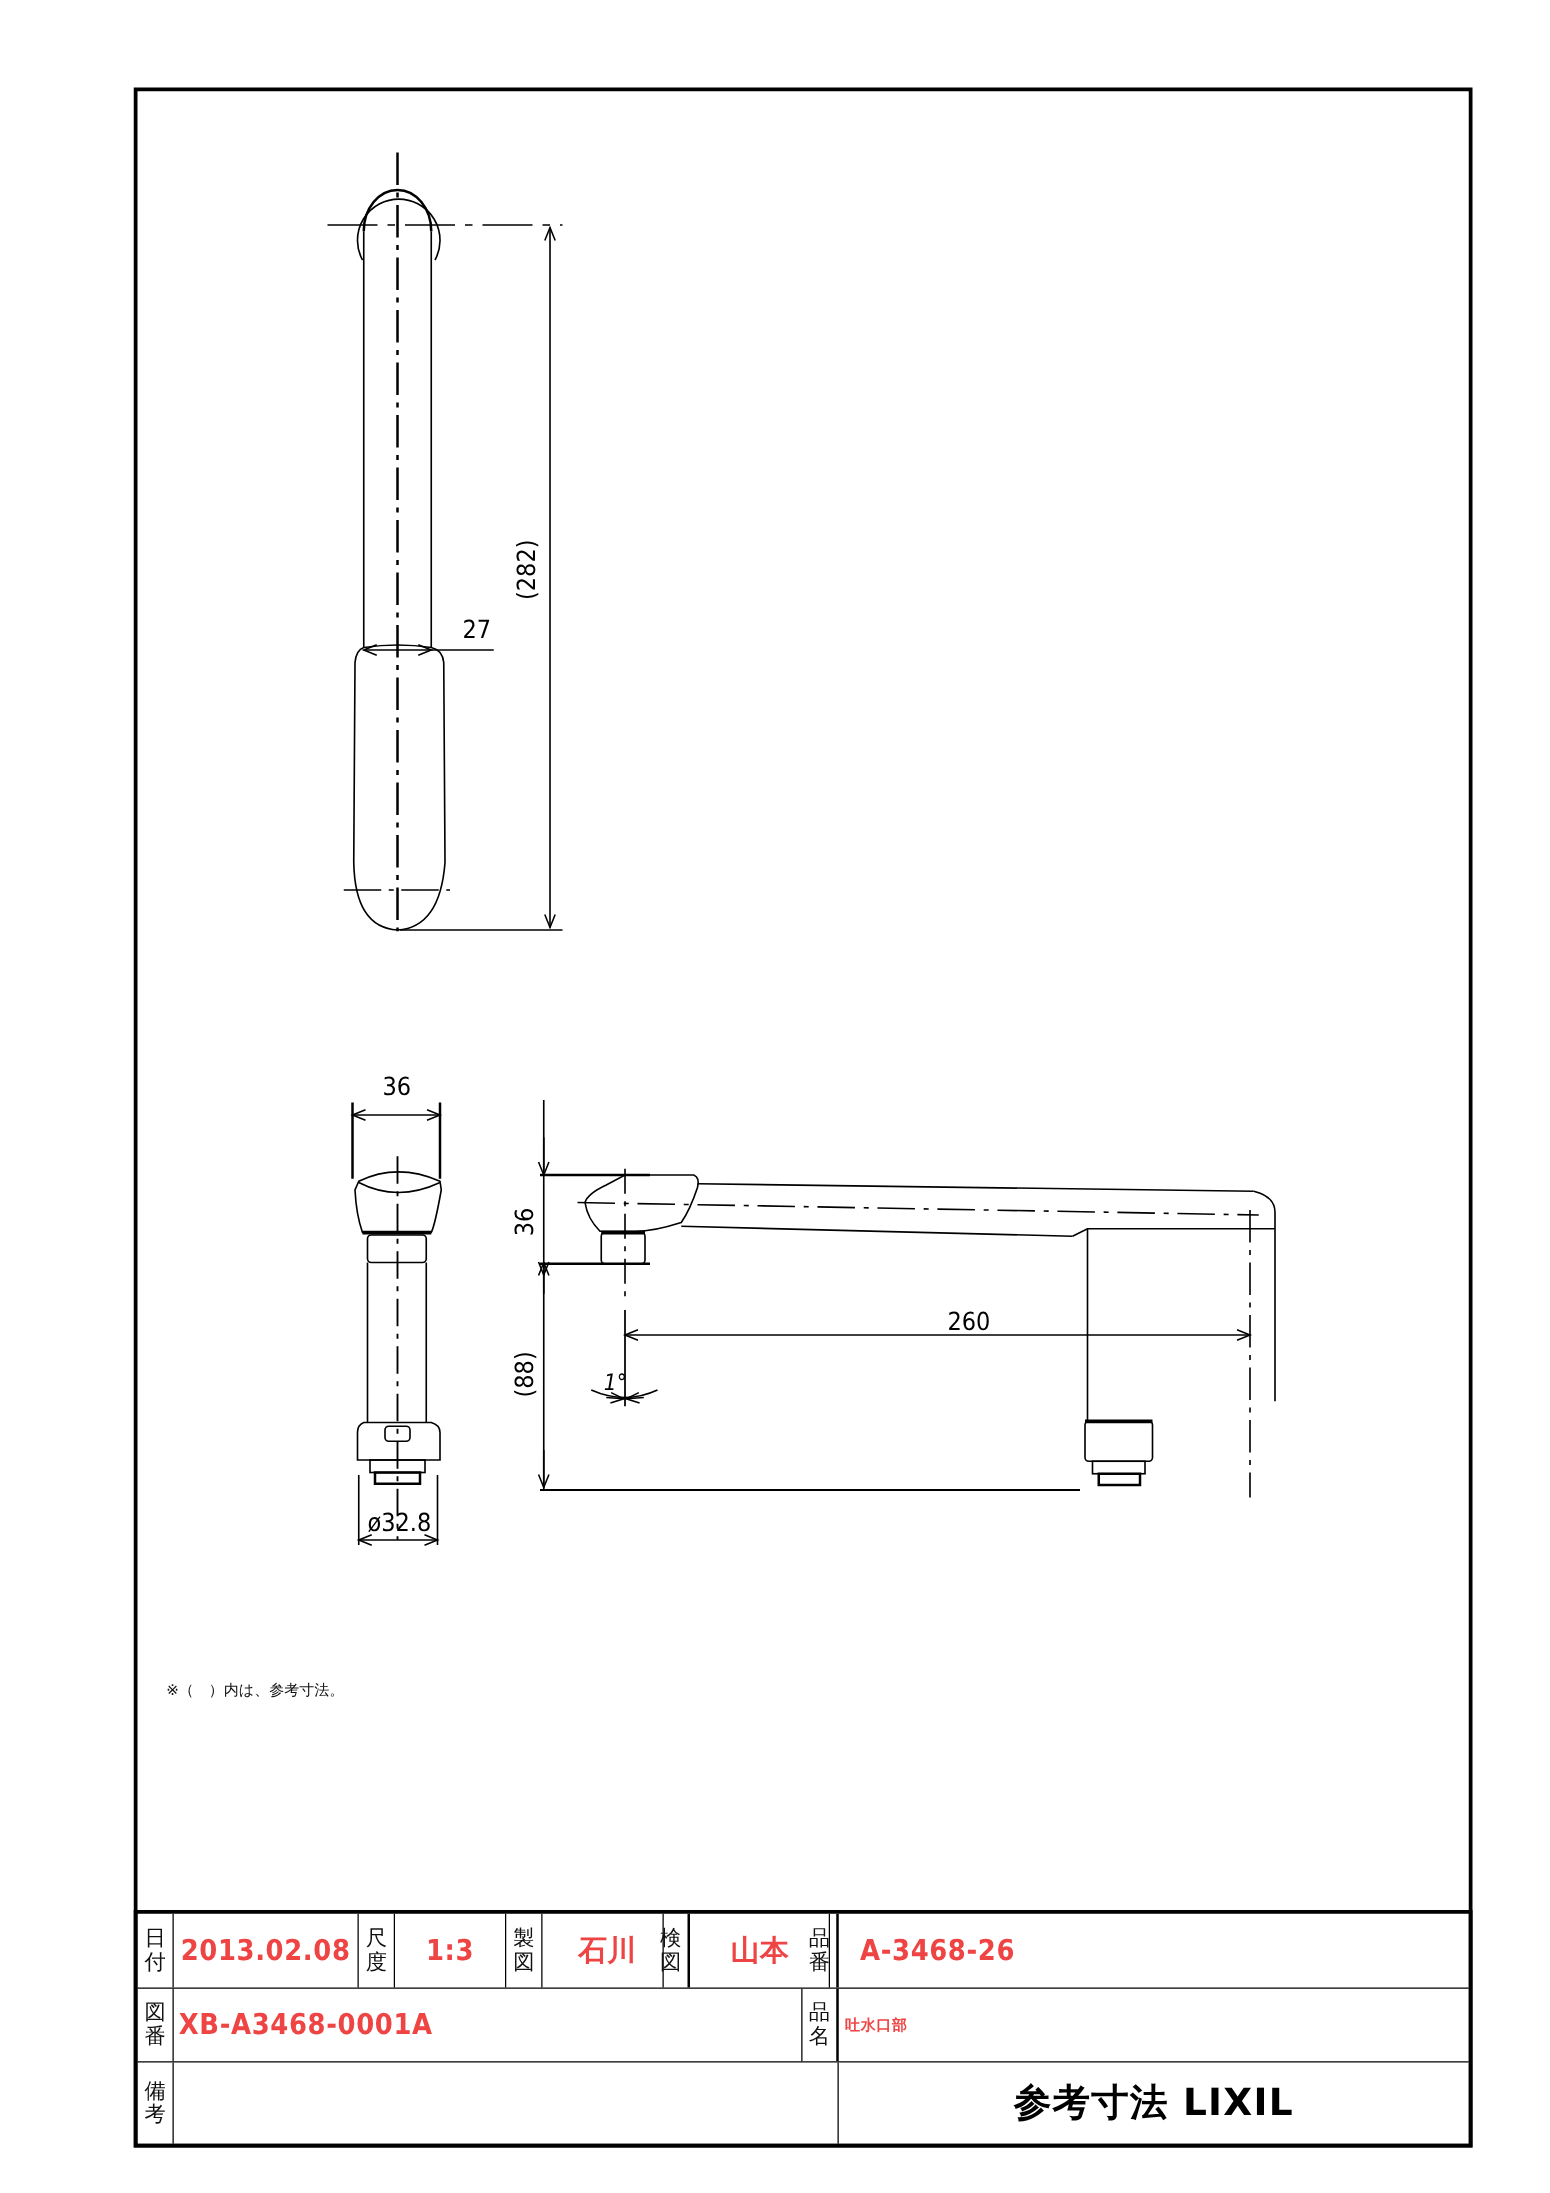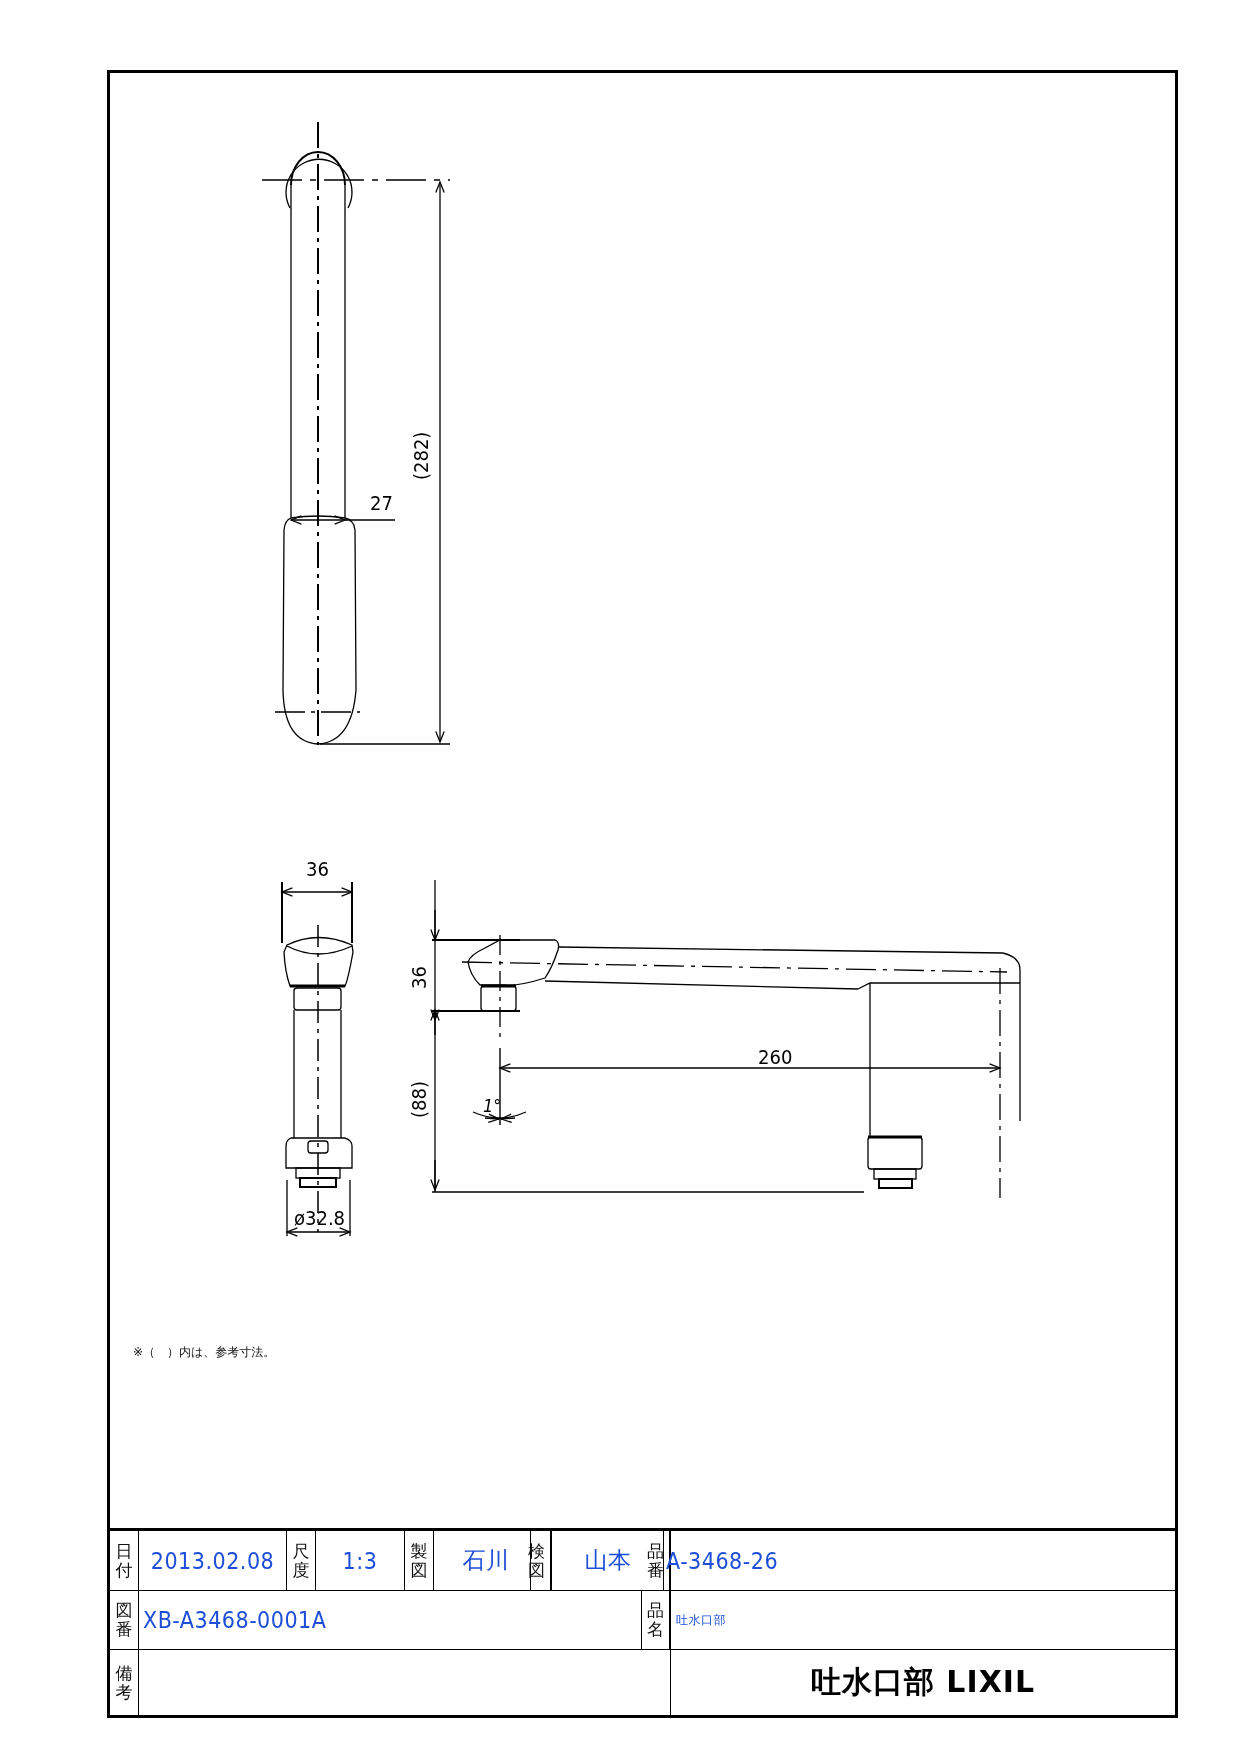--- a/index.html
+++ b/index.html
@@ -9,21 +9,21 @@
            border:3px solid #000; box-sizing:border-box; }
   svg.drawing { position:absolute; left:0; top:0; }
   .note { position:absolute; left:133px; top:1344px; font-size:12px; letter-spacing:0px; }
   .tb { position:absolute; left:107px; top:1528px; width:1071px; height:190px;
         border:3px solid #000; box-sizing:border-box; border-collapse:collapse; }
   .tb-row { position:absolute; left:0; width:100%; border-bottom:1px solid #000; box-sizing:border-box; }
   .cell { position:absolute; top:0; height:100%; box-sizing:border-box; display:flex;
           align-items:center; justify-content:center; font-family:"DejaVu Sans Condensed","DejaVu Sans",sans-serif; }
   .lbl { font-size:17px; line-height:19px; flex-direction:column; text-align:center; width:29px;
          border-right:1px solid #000; }
-  .val { font-size:23px; font-weight:400; color:#1d4ed8; letter-spacing:0.5px; border-right:1px solid #000; }
+  .val { font-size:23px; font-weight:700; color:#ef4444; letter-spacing:0.5px; border-right:1px solid #000; }
   .val.left { justify-content:flex-start; padding-left:4px; }
   .company { font-size:30px; font-weight:bold; letter-spacing:1px; color:#000;
              font-family:"DejaVu Sans", sans-serif; }
 </style>
 </head>
 <body>
 
 <div class="sheet"></div>
 
 <svg class="drawing" width="1240" height="1754" xmlns="http://www.w3.org/2000/svg">
@@ -154,21 +154,21 @@
     <div class="cell val" style="left:332px;width:89px;">石川</div>
     <div class="cell lbl" style="left:413px;border-right:2px solid #000;">
       <span>検</span>
       <span>図</span>
     </div>
     <div class="cell val" style="left:443px;width:111px;">山本</div>
     <div class="cell lbl" style="left:532px;border-right:2px solid #000;">
       <span>品</span>
       <span>番</span>
     </div>
-    <div class="cell val left" style="left:540px;width:503px;border-right:none;padding-left:16px;">A-3468-26</div>
+    <div class="cell val left" style="left:562px;width:503px;border-right:none;padding-left:16px;">A-3468-26</div>
   </div>
 
   <div class="tb-row" style="top:60px;height:59px;">
     <div class="cell lbl" style="left:0;">
       <span>図</span>
       <span>番</span>
     </div>
     <div class="cell val left" style="left:29px;width:503px;">XB-A3468-0001A</div>
     <div class="cell lbl" style="left:532px;border-right:2px solid #000;">
       <span>品</span>
@@ -176,15 +176,15 @@
     </div>
     <div class="cell val left" style="left:562px;width:503px;border-right:none;font-size:12px;">吐水口部</div>
   </div>
 
   <div class="tb-row" style="top:119px;height:65px;border-bottom:none;">
     <div class="cell lbl" style="left:0;">
       <span>備</span>
       <span>考</span>
     </div>
     <div class="cell val left" style="left:29px;width:532px;"></div>
-    <div class="cell company" style="left:561px;width:504px;">吐水口部 LIXIL</div>
+    <div class="cell company" style="left:561px;width:504px;">参考寸法 LIXIL</div>
   </div>
 </div>
 
 </body></html>

